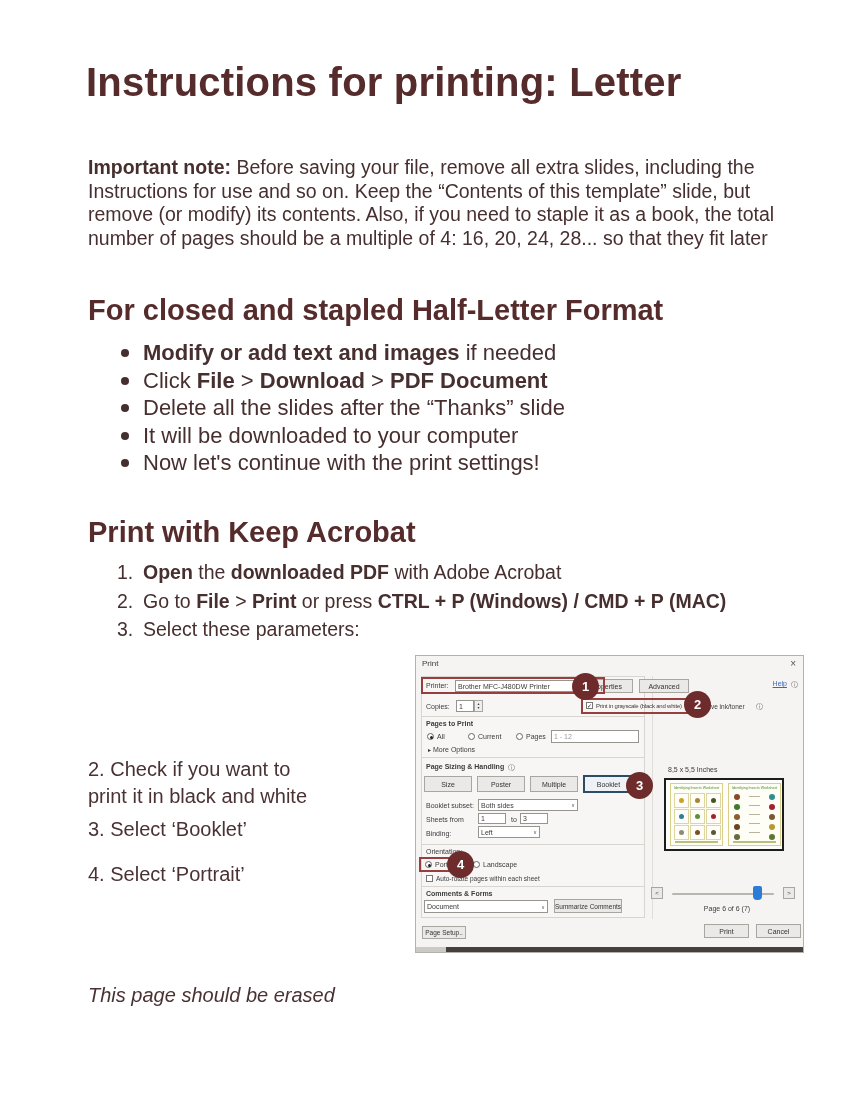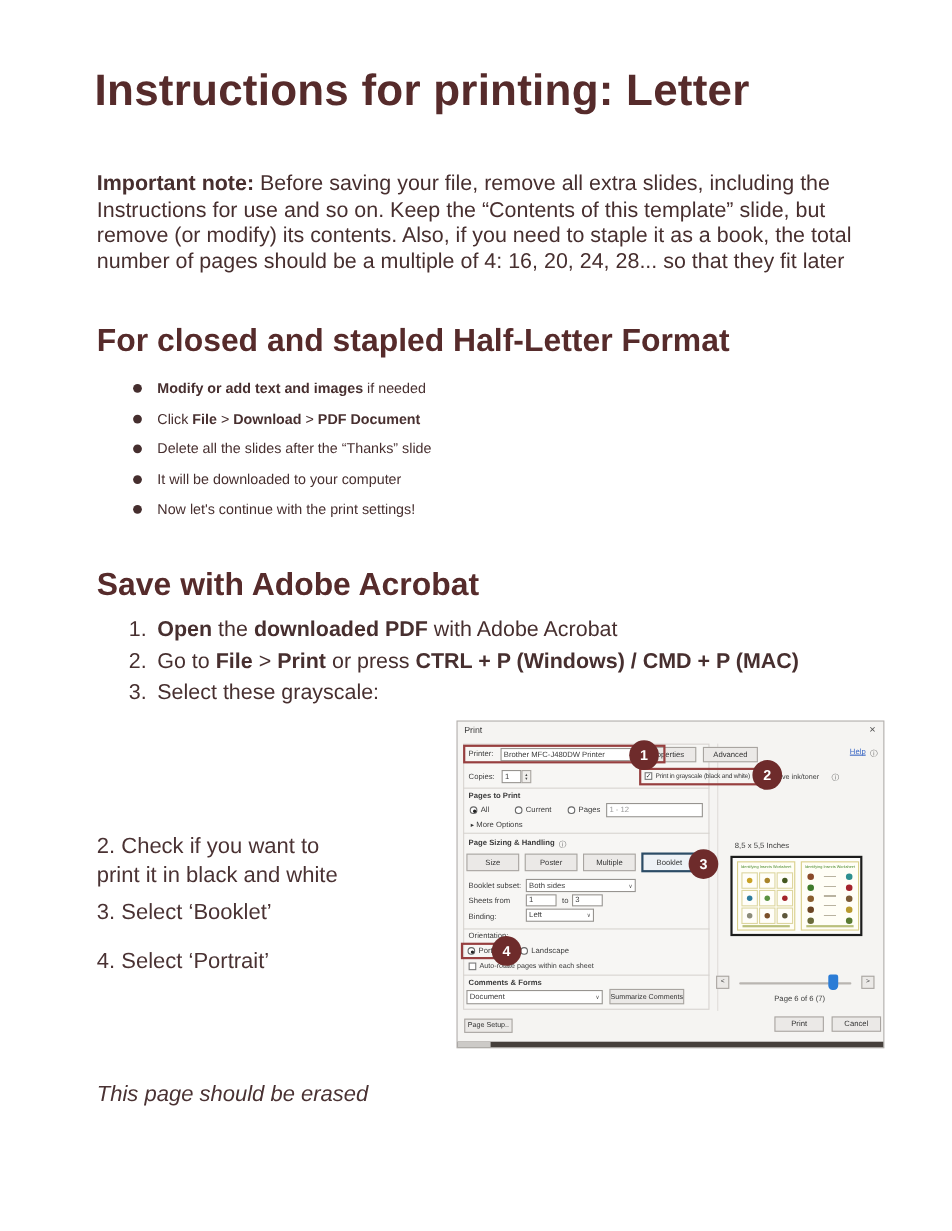--- a/index.html
+++ b/index.html
@@ -10,21 +10,21 @@
   }
   .abs { position:absolute; }
 
   
   .title { left:86px; top:60px; font-size:40px; font-weight:700; color:#562b2b; margin:0; letter-spacing:.2px; }
   .note  { left:88px; top:156px; width:706px; font-size:19.5px; line-height:23.5px; color:#472f2f; margin:0; }
   .note b { color:#472f2f; }
   .h2 { font-size:29px; font-weight:700; color:#562b2b; margin:0; }
   .h2a { left:88px; top:294px; }
   .h2b { left:88px; top:516px; }
-  ul.bullets { left:88px; top:341px; margin:0; padding:0; list-style:none; font-size:13px; }
+  ul.bullets { left:88px; top:341px; margin:0; padding:0; list-style:none; font-size:22px; }
   ul.bullets li { position:relative; padding-left:55px; line-height:23.5px; margin:0 0 4px 0; }
   ul.bullets li .dot { position:absolute; left:33px; top:8px; width:8px; height:8px; border-radius:50%; background:#452e2e; }
   ol.nums { left:88px; top:561px; margin:0; padding:0; list-style:none; font-size:19.5px; }
   ol.nums li { position:relative; padding-left:55px; line-height:23.5px; margin:0 0 5px 0; }
   ol.nums li .num { position:absolute; left:29px; top:0; }
   .step { position:absolute; left:88px; width:232px; font-size:20px; line-height:27px; color:#4a3233; margin:0; }
   .step1 { top:710px; } .step2 { top:756px; } .step3 { top:816px; } .step4 { top:861px; }
   .footer-note { left:88px; top:984px; font-size:20px; font-style:italic; color:#4a3233; margin:0; }
 
   
@@ -155,26 +155,26 @@
   <h2 class="abs h2 h2a">For closed and stapled Half-Letter Format</h2>
 
   <ul class="abs bullets">
     <li><span class="dot"></span><b>Modify or add text and images</b><span> if needed</span></li>
     <li><span class="dot"></span><span>Click </span><b>File</b><span> &gt; </span><b>Download</b><span> &gt; </span><b>PDF Document</b></li>
     <li><span class="dot"></span><span>Delete all the slides after the “Thanks” slide</span></li>
     <li><span class="dot"></span><span>It will be downloaded to your computer</span></li>
     <li><span class="dot"></span><span>Now let's continue with the print settings!</span></li>
   </ul>
 
-  <h2 class="abs h2 h2b">Save with Adobe Acrobat</h2>
+  <h2 class="abs h2 h2b">Print with Keep Acrobat</h2>
 
   <ol class="abs nums">
     <li><span class="num">1.</span><b>Open</b><span> the </span><b>downloaded PDF</b><span> with Adobe Acrobat</span></li>
     <li><span class="num">2.</span><span>Go to </span><b>File</b><span> &gt; </span><b>Print</b><span> or press </span><b>CTRL + P (Windows) / CMD + P (MAC)</b></li>
-    <li><span class="num">3.</span><span>Select these grayscale:</span></li>
+    <li><span class="num">3.</span><span>Select these parameters:</span></li>
   </ol>
 
   <p class="step step2">2. Check if you want to print it in black and white</p>
   <p class="step step3">3. Select ‘Booklet’</p>
   <p class="step step4">4. Select ‘Portrait’</p>
 
   <div class="abs shot">
     <div class="dlg">
 
       <span class="abs dlg-title">Print</span>

